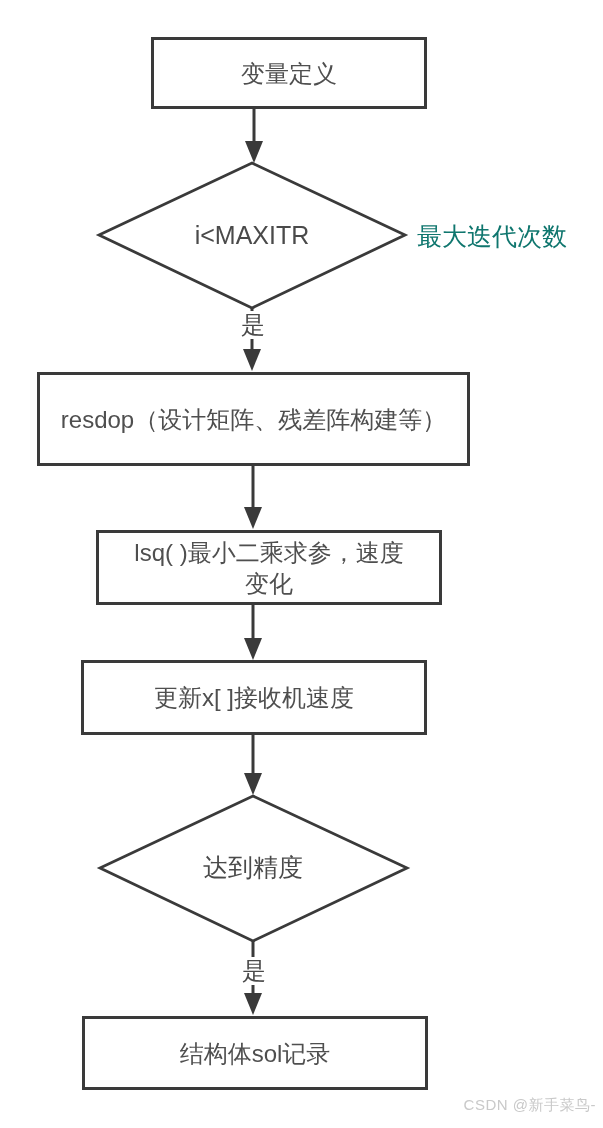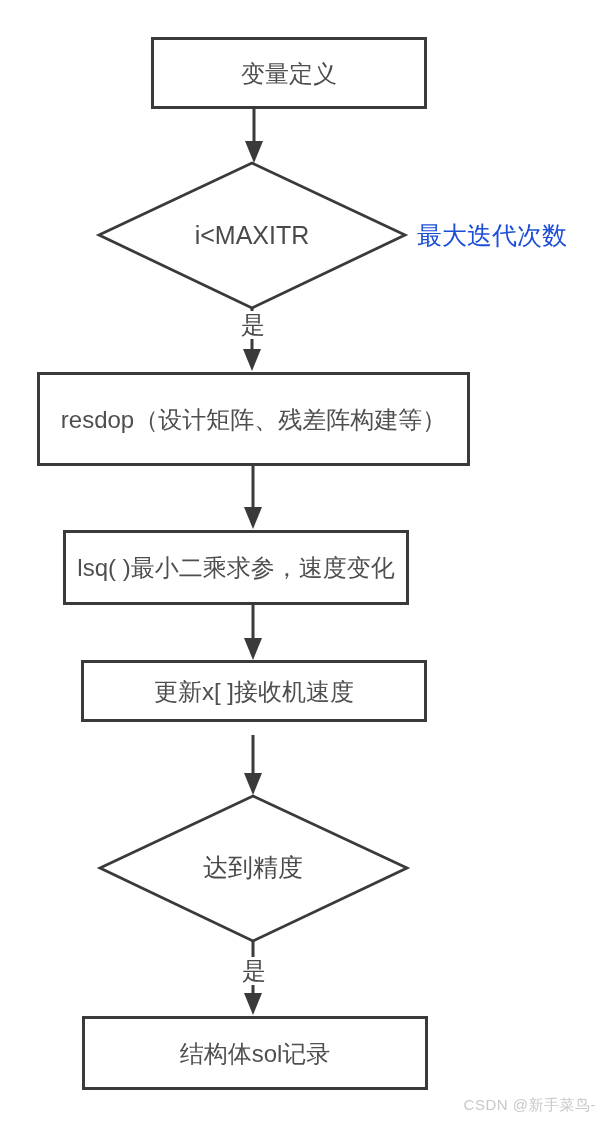--- a/index.html
+++ b/index.html
@@ -30,42 +30,41 @@
     display: flex;
     align-items: center;
     justify-content: center;
     text-align: center;
     font-size: 24px;
     line-height: 31px;
     color: #4f4f4f;
   }
   .box-define  { left: 117px; top: 37px;   width: 276px; height: 72px; margin-left: 34px; }
   .box-resdop  { left: 37px;  top: 372px;  width: 433px; height: 94px; }
-  .box-lsq     { left: 63px;  top: 530px;  width: 346px; height: 75px; padding: 0 8px; }
-  .box-update  { left: 81px;  top: 660px;  width: 346px; height: 62px; }
+  .box-lsq     { left: 96px;  top: 530px;  width: 346px; height: 75px; padding: 0 32px; }
+  .box-update  { left: 81px;  top: 660px;  width: 346px; height: 75px; }
   .box-record  { left: 82px;  top: 1016px; width: 346px; height: 74px; justify-content: center; }
   .dlabel {
     position: absolute;
     text-align: center;
     font-size: 25px;
     line-height: 30px;
     color: #4a4a4a;
   }
   .dlabel-iter      { left: 132px; top: 220px; width: 240px; }
   .dlabel-precision { left: 133px; top: 852px; width: 240px; }
   .side-note {
     position: absolute;
     left: 417px;
     top: 221px;
     width: 170px;
     font-size: 25px;
     line-height: 30px;
-    color: #1d4ed8;
+    color: #0f766e;
     white-space: nowrap;
-    font-family: Liberation Serif, serif;
   }
   .yes-label {
     position: absolute;
     font-size: 24px;
     line-height: 28px;
     color: #4a4a4a;
     background: #ffffff;
     padding: 0 2px;
   }
   .yes-1 { left: 239px; top: 311px; }

